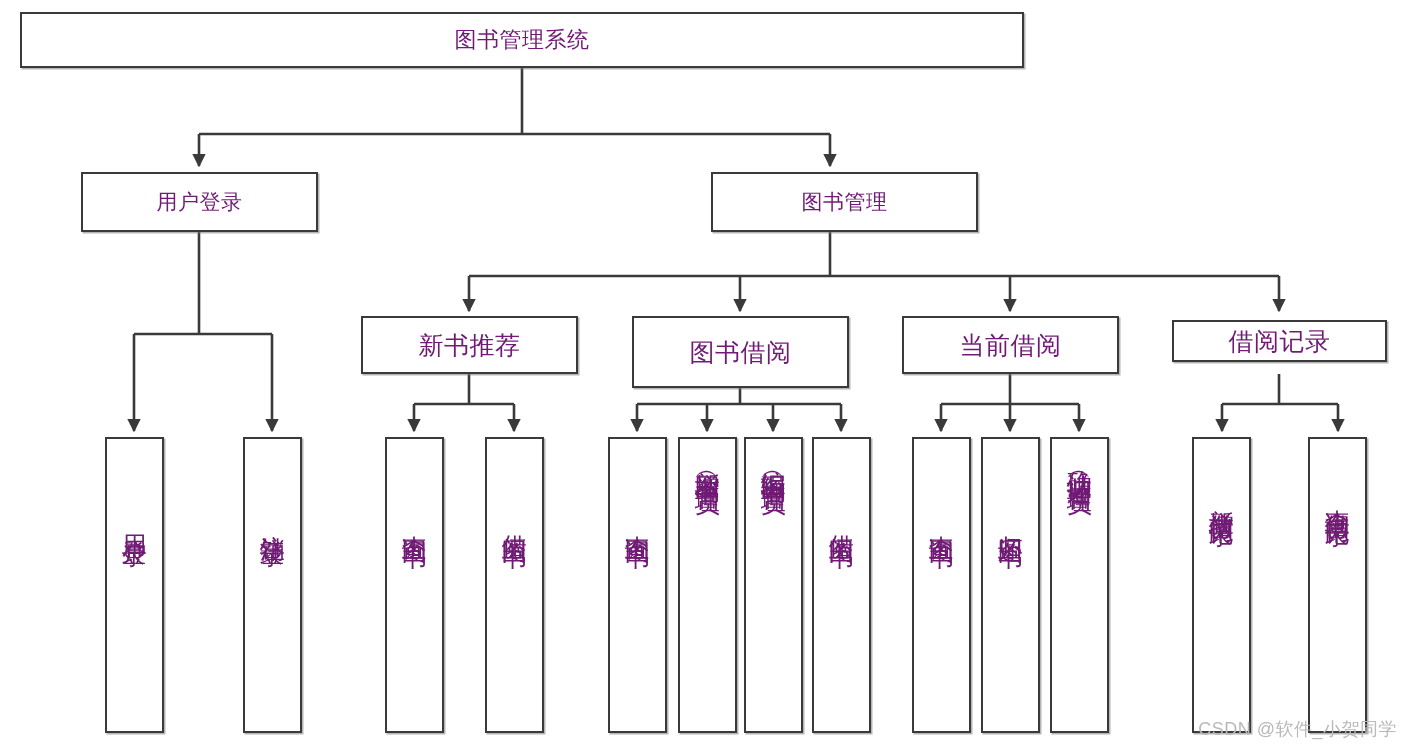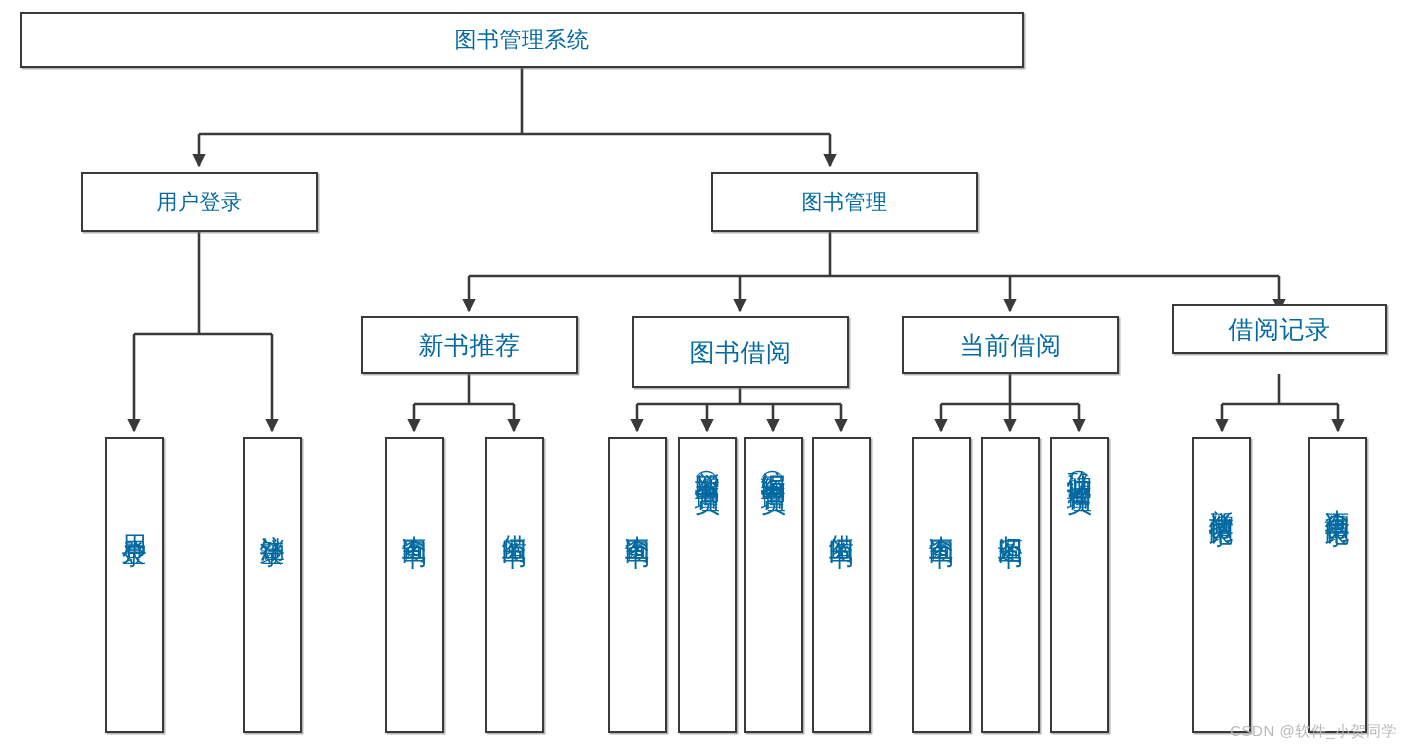--- a/index.html
+++ b/index.html
@@ -28,21 +28,21 @@
     box-shadow:1.5px 1.5px 0 0 rgba(120,120,120,0.55);
     display:flex;
     align-items:center;
     justify-content:center;
     z-index:2;
   }
   .node .label{
     font-size:21px;
     line-height:1.12;
     letter-spacing:0.5px;
-    color:#0369a1;
+    color:#701a75;
     text-align:center;
     white-space:nowrap;
   }
   .node.root .label{font-size:22px;}
   .node.lvl2 .label{font-size:21px;}
   .node.lvl3 .label{font-size:25px;}
 
   .node.leaf{
     align-items:flex-start;
     justify-content:center;
@@ -58,21 +58,21 @@
     max-height:280px;
   }
   
   .node.leaf.short{padding-top:76px;}
   .node.leaf.mid{padding-top:50px;}
 
   #watermark{
     position:absolute;
     right:8px;
     bottom:6px;
-    font-size:15px;
+    font-size:18px;
     color:#b9b9b9;
     letter-spacing:0.5px;
     z-index:5;
     white-space:nowrap;
   }
 </style>
 </head>
 <body>
 
 <div id="canvas">
@@ -140,21 +140,21 @@
 
   <div class="node lvl3" style="left:361px; top:316px; width:217px; height:58px;">
     <span class="label">新书推荐</span>
   </div>
   <div class="node lvl3" style="left:632px; top:316px; width:217px; height:72px;">
     <span class="label">图书借阅</span>
   </div>
   <div class="node lvl3" style="left:902px; top:316px; width:217px; height:58px;">
     <span class="label">当前借阅</span>
   </div>
-  <div class="node lvl3" style="left:1172px; top:304px; width:215px; height:50px;">
+  <div class="node lvl3" style="left:1172px; top:320px; width:215px; height:42px;">
     <span class="label">借阅记录</span>
   </div>
 
   <div class="node leaf short" style="left:105px; top:437px; width:59px; height:296px;">
     <span class="label">用户登录</span>
   </div>
   <div class="node leaf short" style="left:243px; top:437px; width:59px; height:296px;">
     <span class="label">注销登录</span>
   </div>
 

